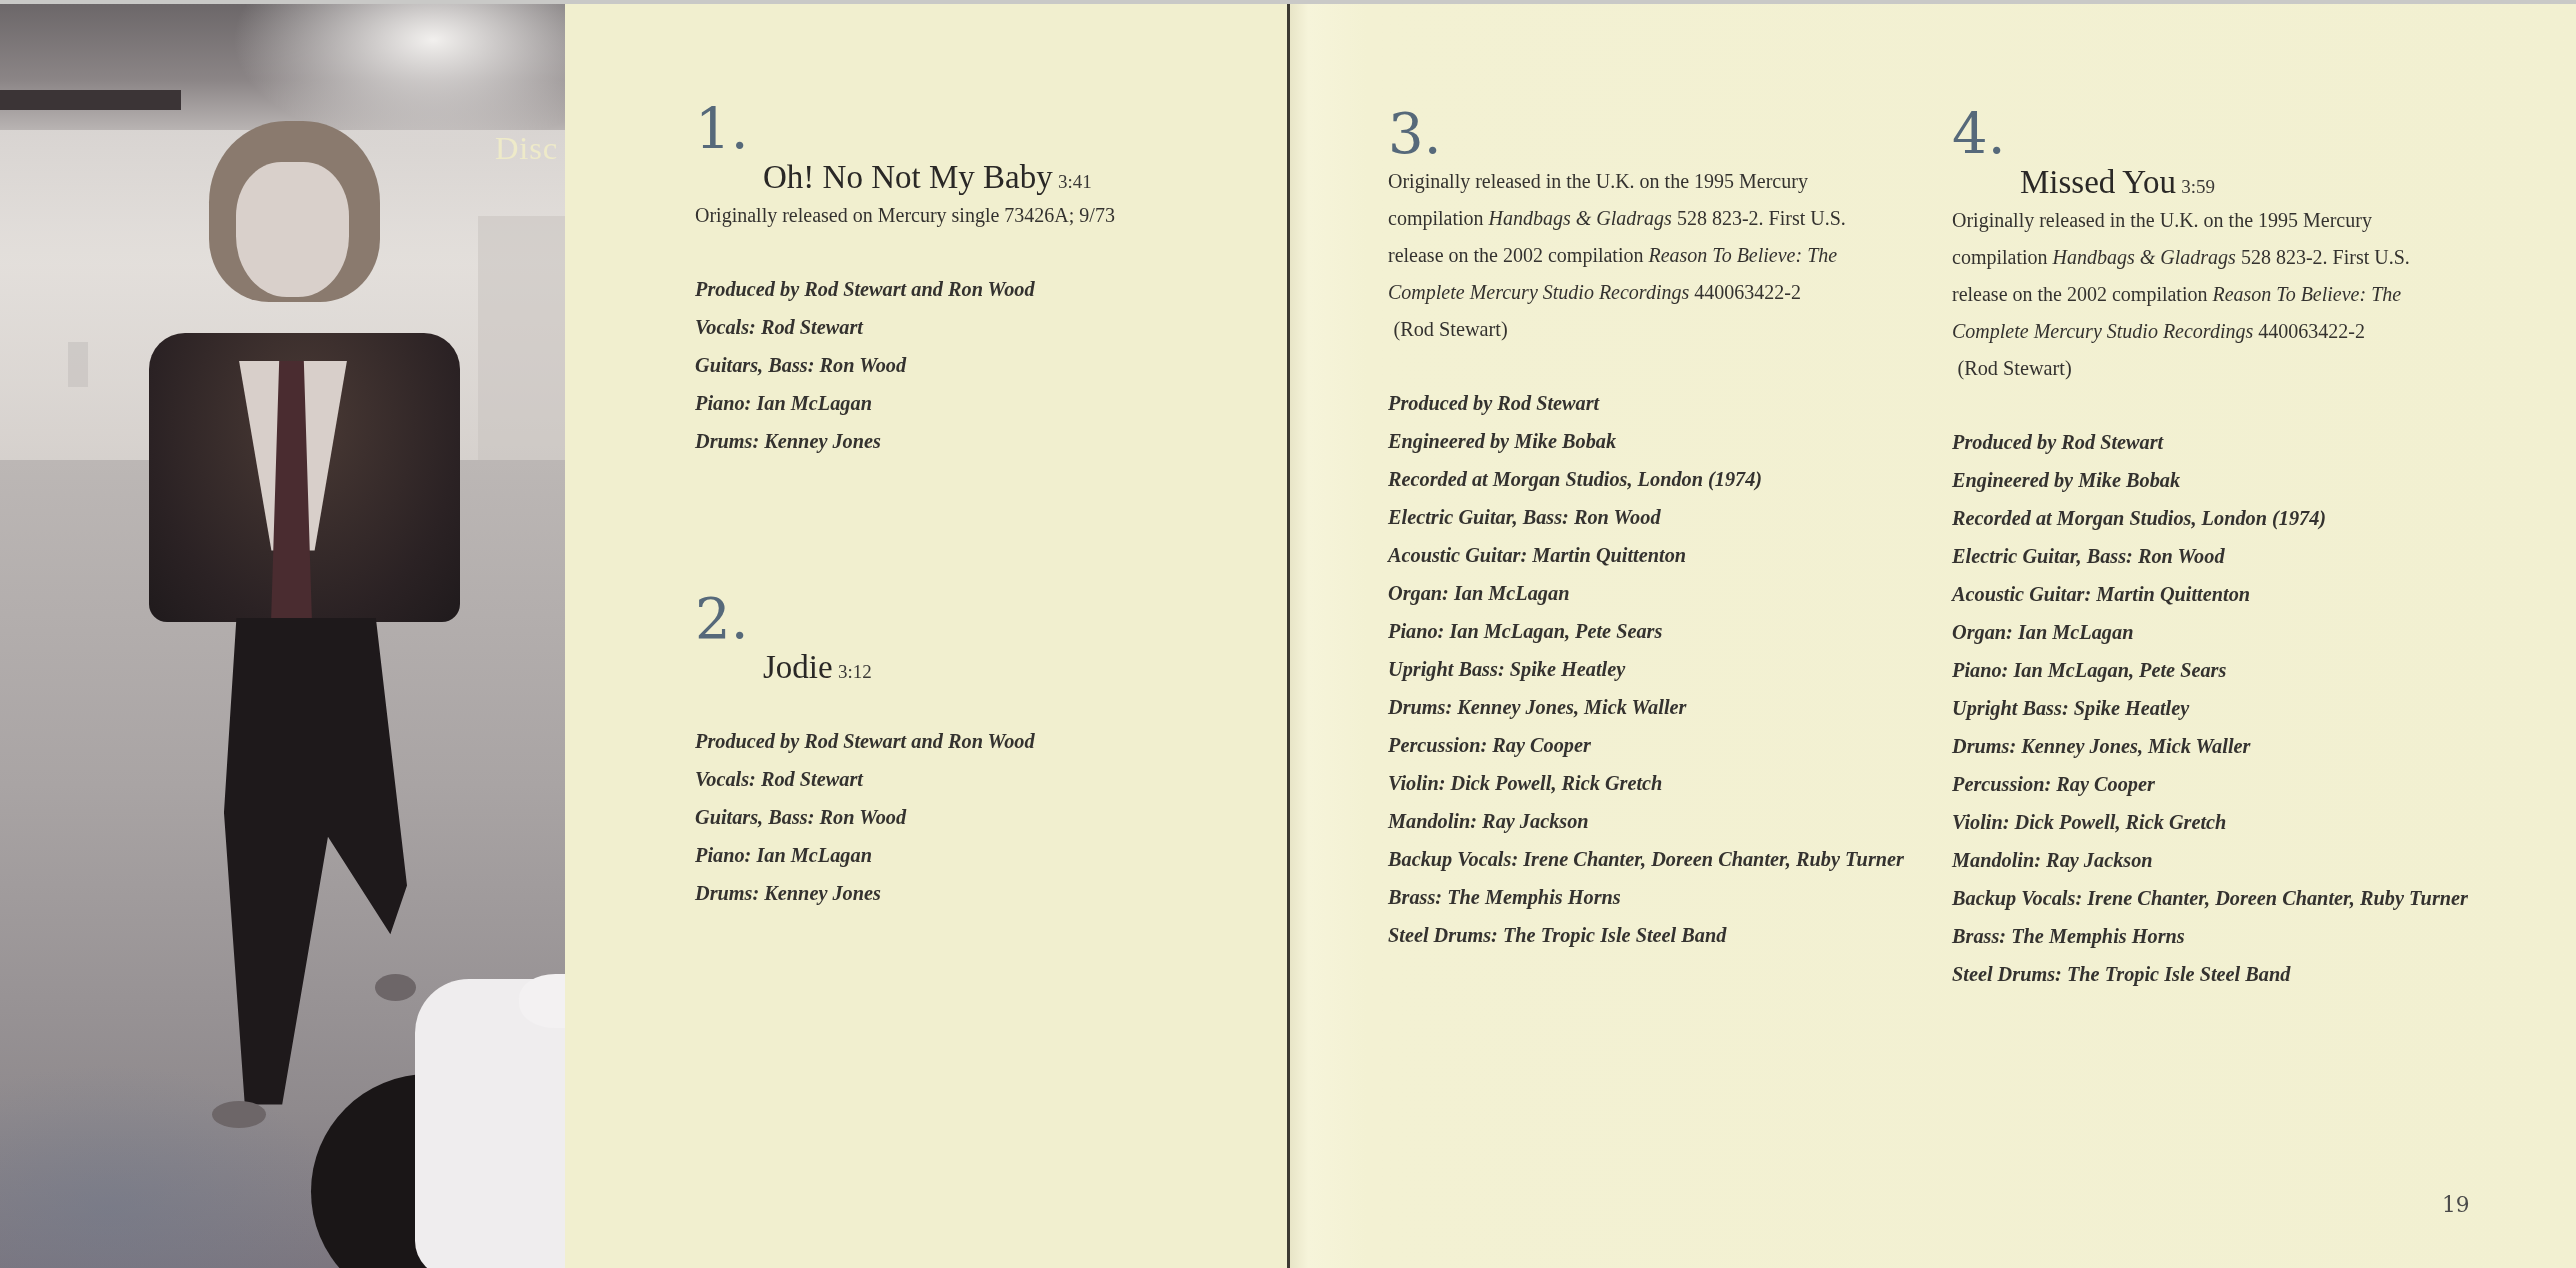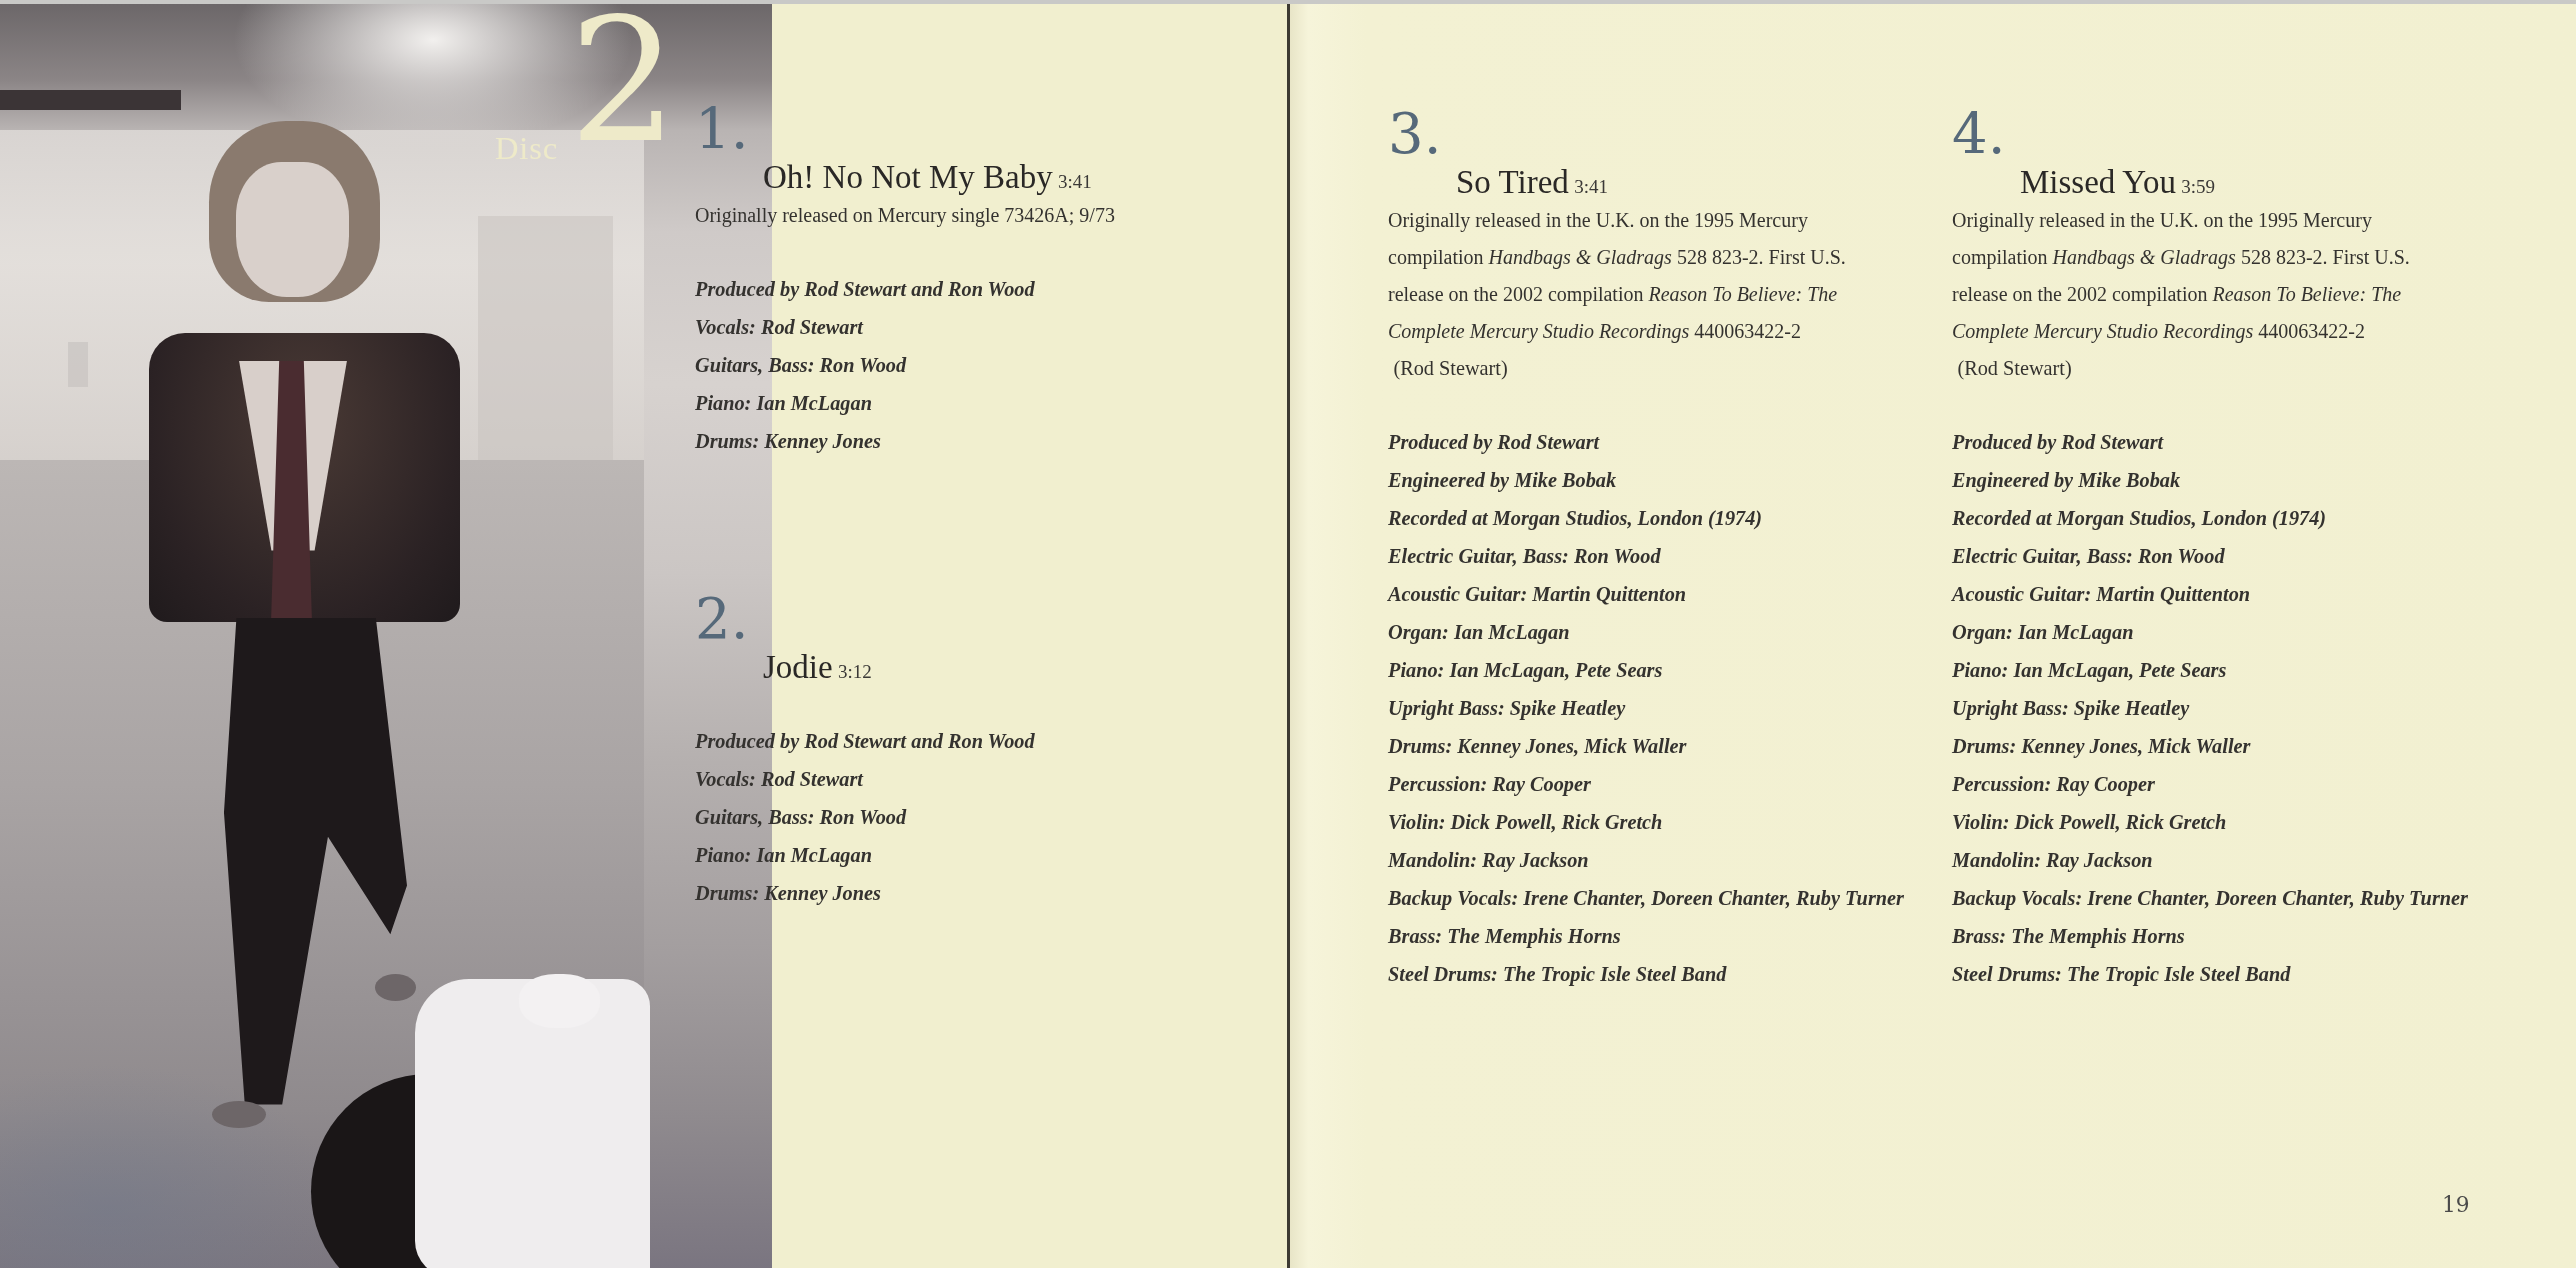--- a/index.html
+++ b/index.html
@@ -7,21 +7,21 @@
   .spread {
     position: absolute; left: 0; top: 3.6px; width: 2576px; height: 1265px;
     display: flex;
   }
   
   .left-page {
     position: relative; width: 1289px; height: 100%;
     background: #f1efcf;
   }
   .photo {
-    position: absolute; left: 0; top: 0; width: 772px; height: 100%;
+    position: absolute; left: 0; top: 0; width: 565px; height: 100%;
     overflow: hidden;
     background:
       radial-gradient(ellipse 199px 108px at 433px 36px, #f2f0ee 0%, rgba(240,238,236,0) 100%),
       linear-gradient(180deg, #6c6769 0%, #8b8586 6%, #b9b4b3 10%, #cfcac8 18%, #d7d2cf 30%, #cbc6c4 45%, #b5b0af 60%, #a39e9f 75%, #8f8a8e 88%, #7a7580 100%);
   }
   .photo .ceiling-strip {
     position: absolute; left: 0; top: 86px; width: 181px; height: 20px; background: #3b3436;
   }
   .photo .wall {
     position: absolute; left: 0; top: 126px; width: 644px; height: 334px;
@@ -182,23 +182,20 @@
       </ul>
     </div>
   </div>
 
   <div class="spine"></div>
 
   <div class="right-page">
 
     <div class="track" style="left:99px;top:102px">
       <div class="track-number">3.</div>
-      <div class="track-title-row">
-        <span class="track-title">So Tired</span><span class="track-duration">3:41</span>
-      </div>
       <div class="release-note">
         <div>Originally released in the U.K. on the 1995 Mercury</div>
         <div><span>compilation </span><i>Handbags &amp; Gladrags</i><span> 528 823-2. First U.S.</span></div>
         <div><span>release on the 2002 compilation </span><i>Reason To Believe: The</i></div>
         <div><i>Complete Mercury Studio Recordings</i><span> 440063422-2</span></div>
       </div>
       <div class="writers" style="padding-left:5.4px">(Rod Stewart)</div>
       <ul class="credits">
         <li>Produced by Rod Stewart</li>
         <li>Engineered by Mike Bobak</li>

